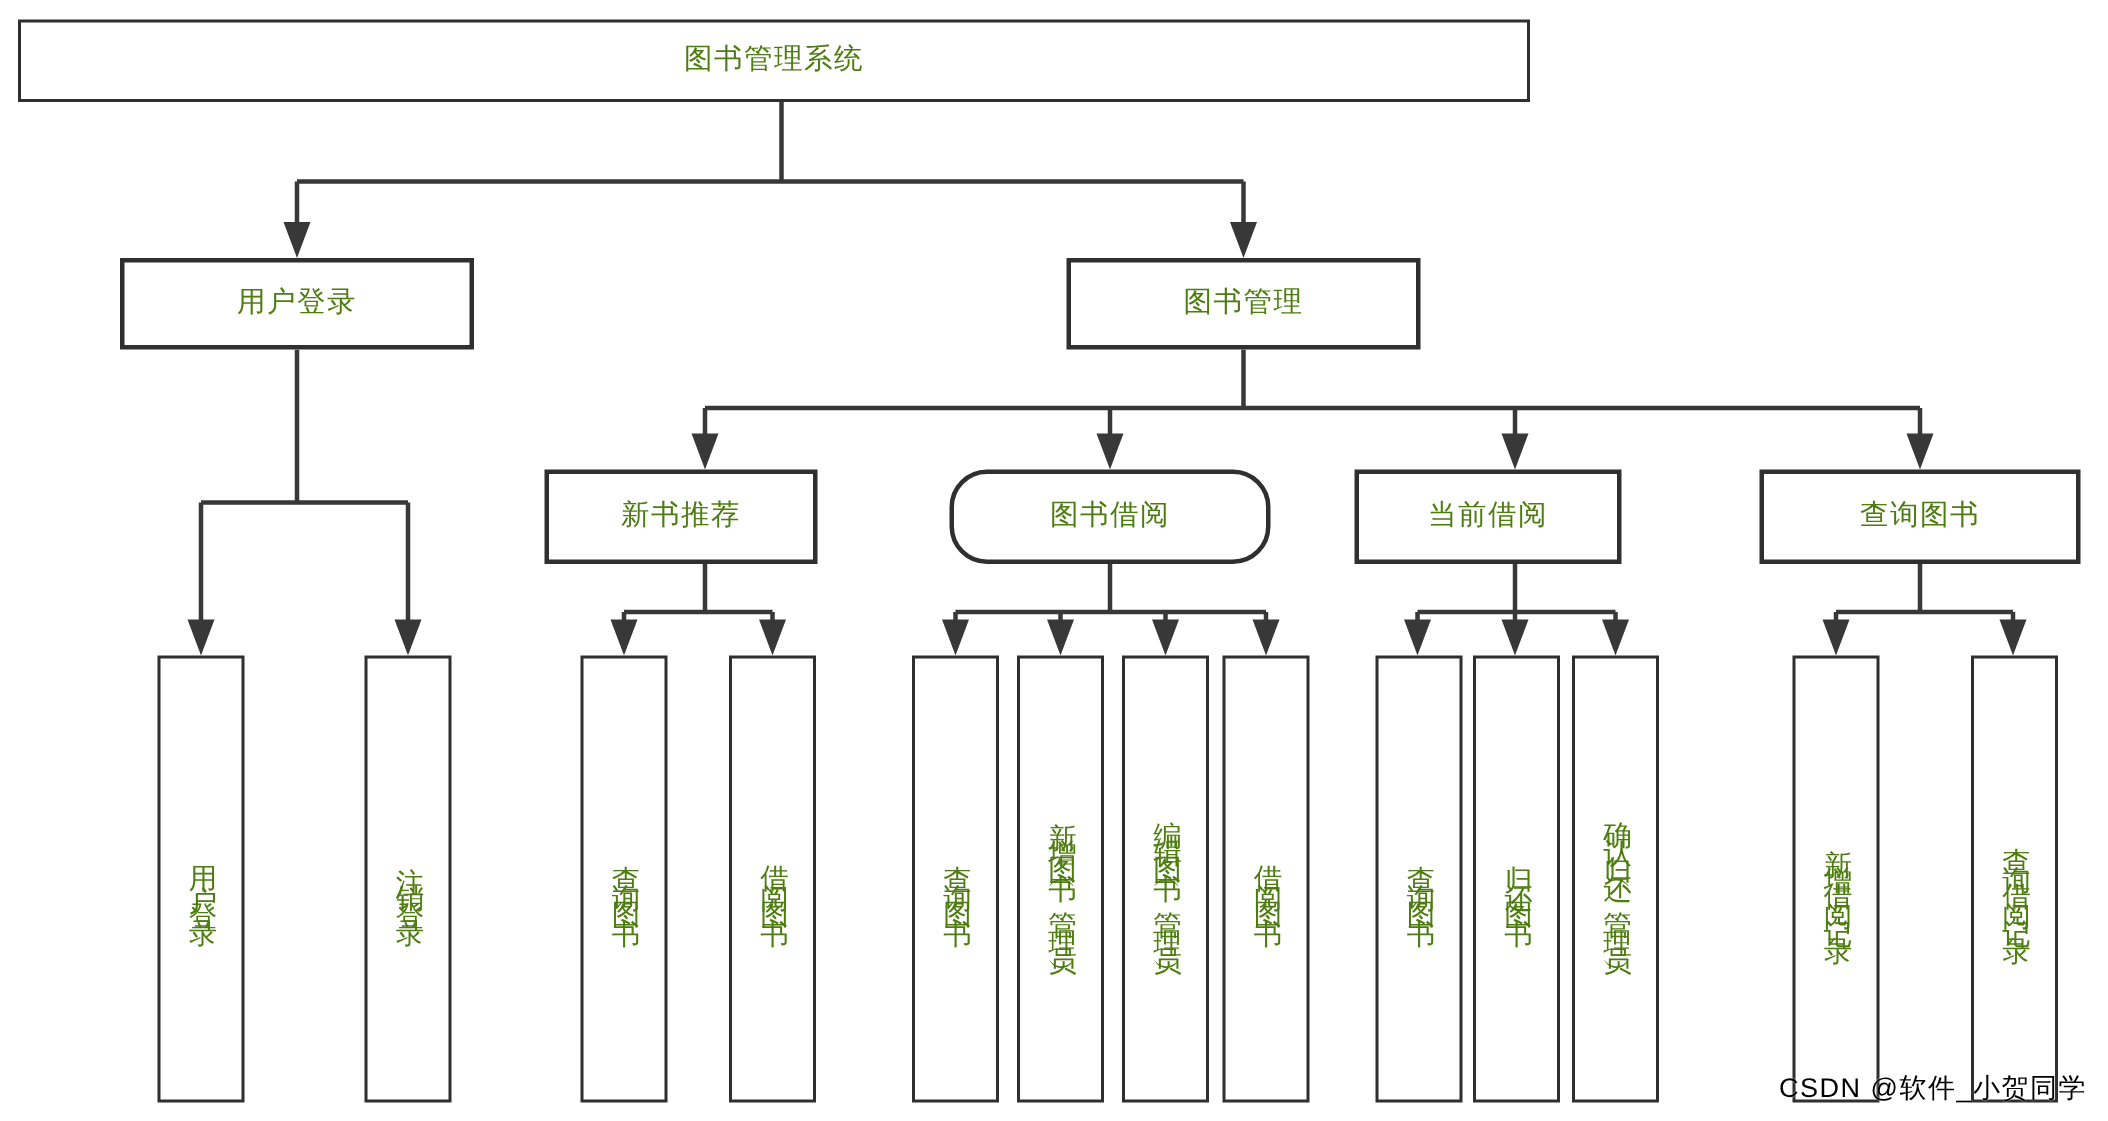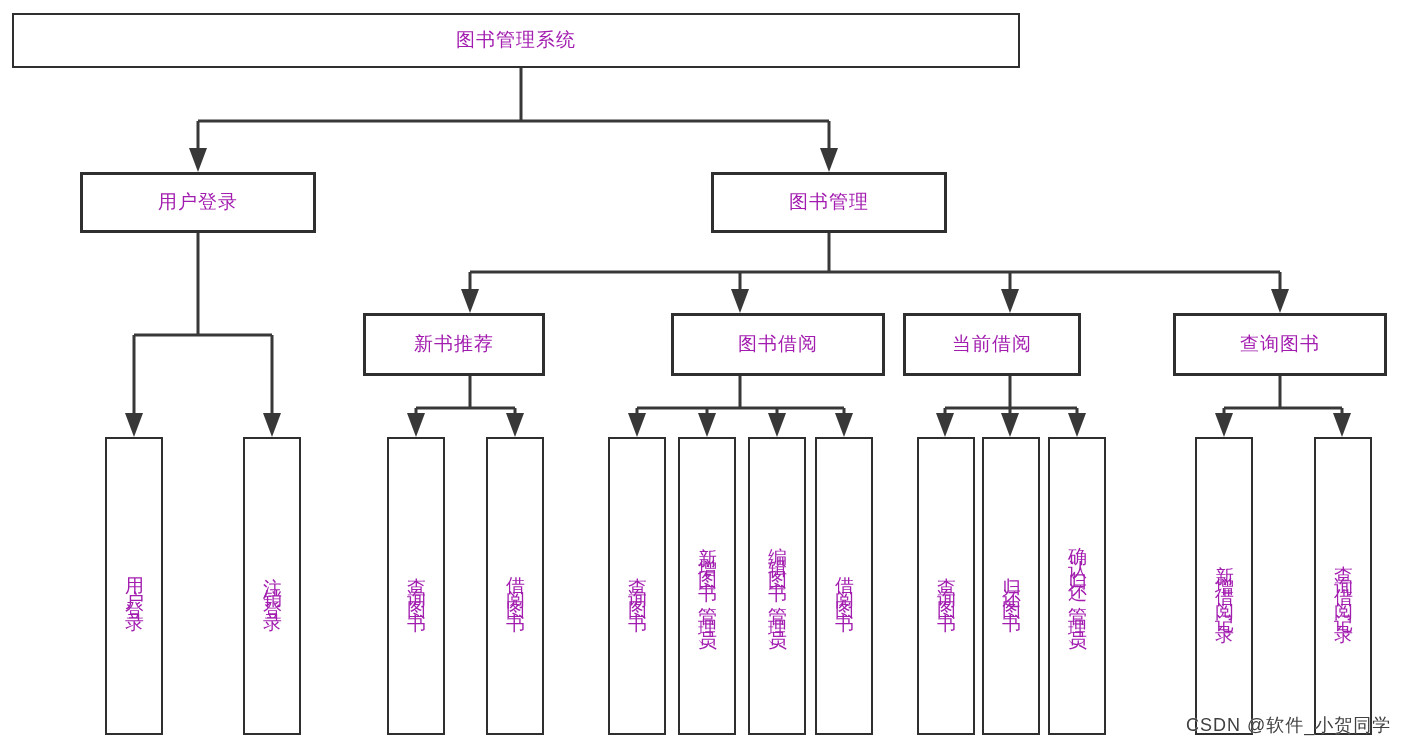--- a/index.html
+++ b/index.html
@@ -16,21 +16,21 @@
     top: 0; left: 0;
     width: 1405px; height: 747px;
   }
   #wires path { stroke: #383838; stroke-width: 3; fill: none; }
   #wires polygon { fill: #383838; stroke: none; }
   .node {
     position: absolute;
     background: #ffffff;
     box-sizing: border-box;
     border: 3px solid #2f2f2f;
-    color: #a21caf;
+    color: #4d7c0f;
     display: flex;
     align-items: center;
     justify-content: center;
     font-size: 19px;
     letter-spacing: 1px;
     line-height: 1.2;
   }
   .node.root { border-width: 2px; }
   .node.leaf {
     border-width: 2px;
@@ -38,21 +38,21 @@
     text-orientation: mixed;
     letter-spacing: 12px;
     font-size: 19px;
   }
   #watermark {
     position: absolute;
     left: 1186px;
     top: 713px;
     font-size: 18px;
     letter-spacing: 1px;
-    color: #404040;
+    color: #000000;
     text-shadow: 0 0 1px #ffffff;
     white-space: nowrap;
     pointer-events: none;
   }
 </style>
 </head>
 <body>
 
 <div id="canvas">
 
@@ -91,21 +91,21 @@
     <polygon points="1215,413 1233,413 1224,437"></polygon>
     <polygon points="1333,413 1351,413 1342,437"></polygon>
   </svg>
 
   <div class="node root" style="left:12px; top:13px; width:1008px; height:55px;">图书管理系统</div>
 
   <div class="node" style="left:80px; top:172px; width:236px; height:61px;">用户登录</div>
   <div class="node" style="left:711px; top:172px; width:236px; height:61px;">图书管理</div>
 
   <div class="node" style="left:363px; top:313px; width:182px; height:63px;">新书推荐</div>
-  <div class="node" style="left:671px; top:313px; width:214px; height:63px;">图书借阅</div>
+  <div class="node" style="left:633px; top:313px; width:214px; height:63px;border-radius:25px;">图书借阅</div>
   <div class="node" style="left:903px; top:313px; width:178px; height:63px;">当前借阅</div>
   <div class="node" style="left:1173px; top:313px; width:214px; height:63px;">查询图书</div>
 
   <div class="node leaf" style="left:105px; top:437px; width:58px; height:298px;">用户登录</div>
   <div class="node leaf" style="left:243px; top:437px; width:58px; height:298px;">注销登录</div>
 
   <div class="node leaf" style="left:387px; top:437px; width:58px; height:298px;">查询图书</div>
   <div class="node leaf" style="left:486px; top:437px; width:58px; height:298px;">借阅图书</div>
 
   <div class="node leaf" style="left:608px; top:437px; width:58px; height:298px;">查询图书</div>

